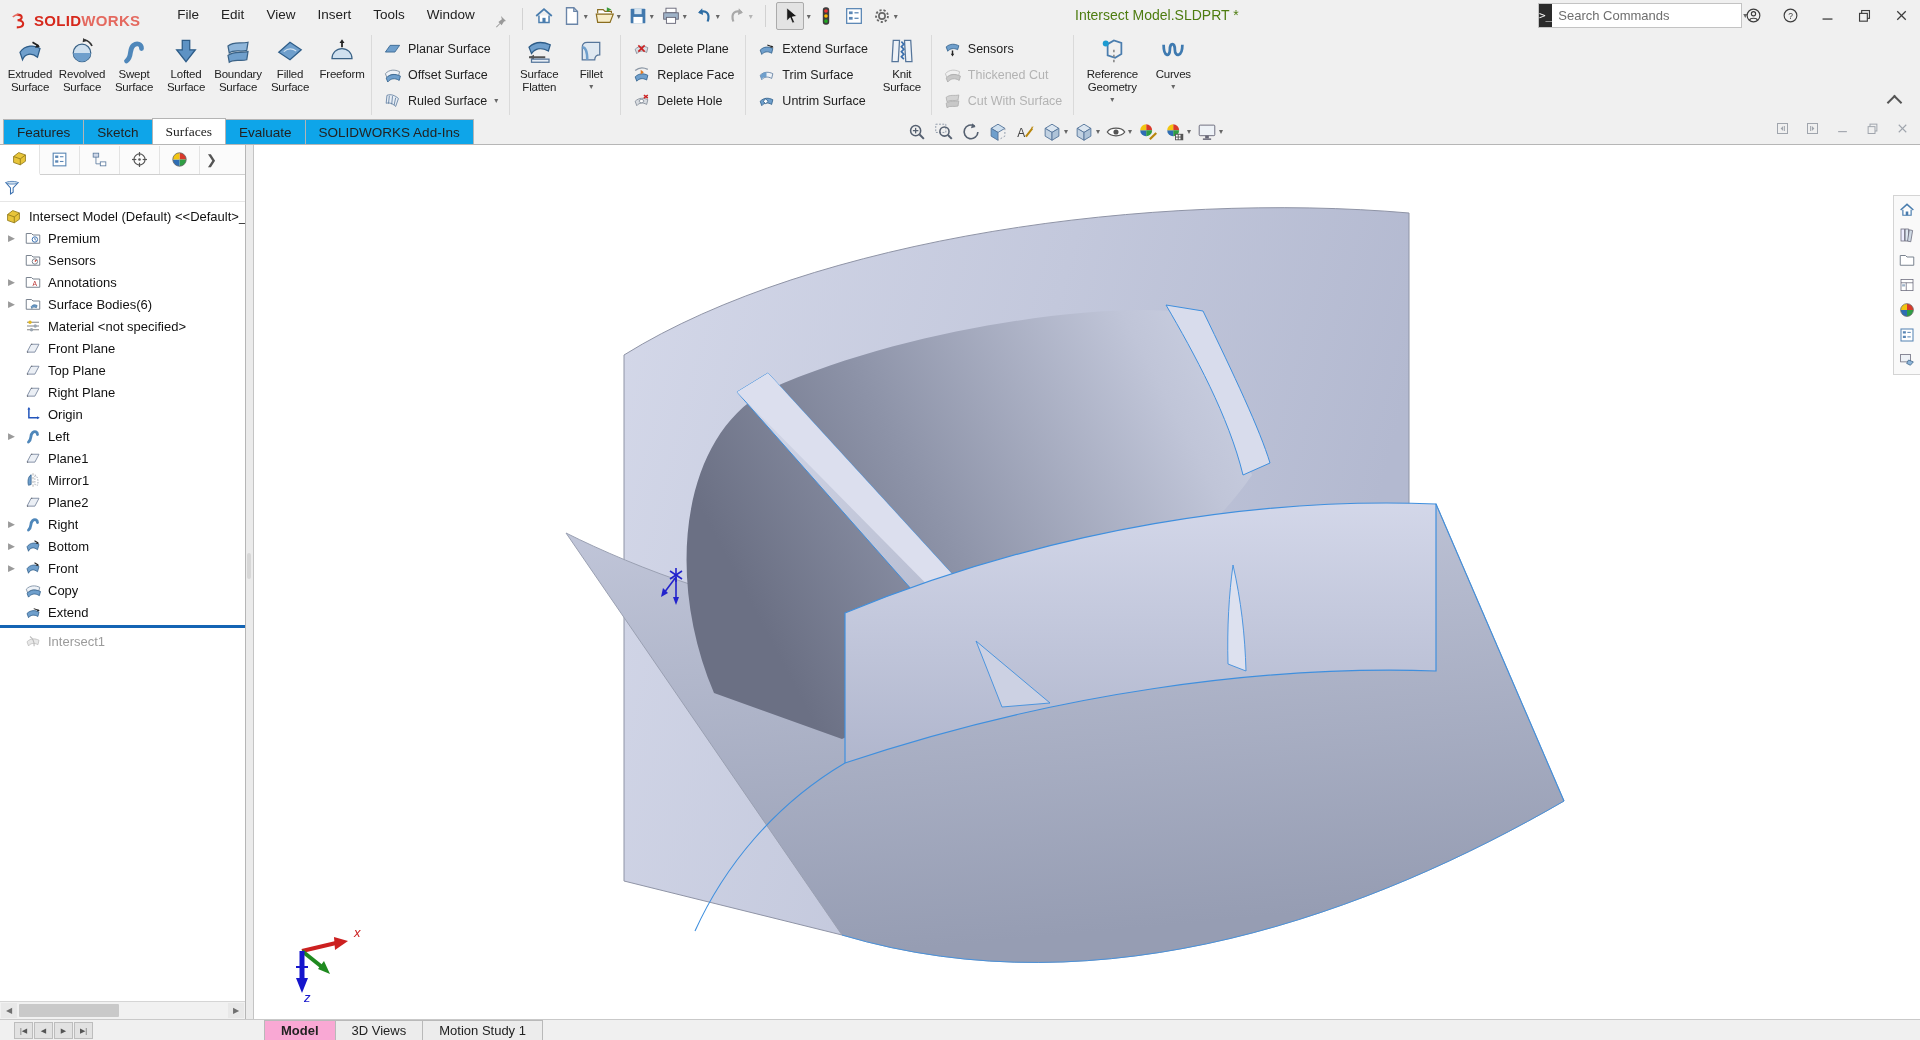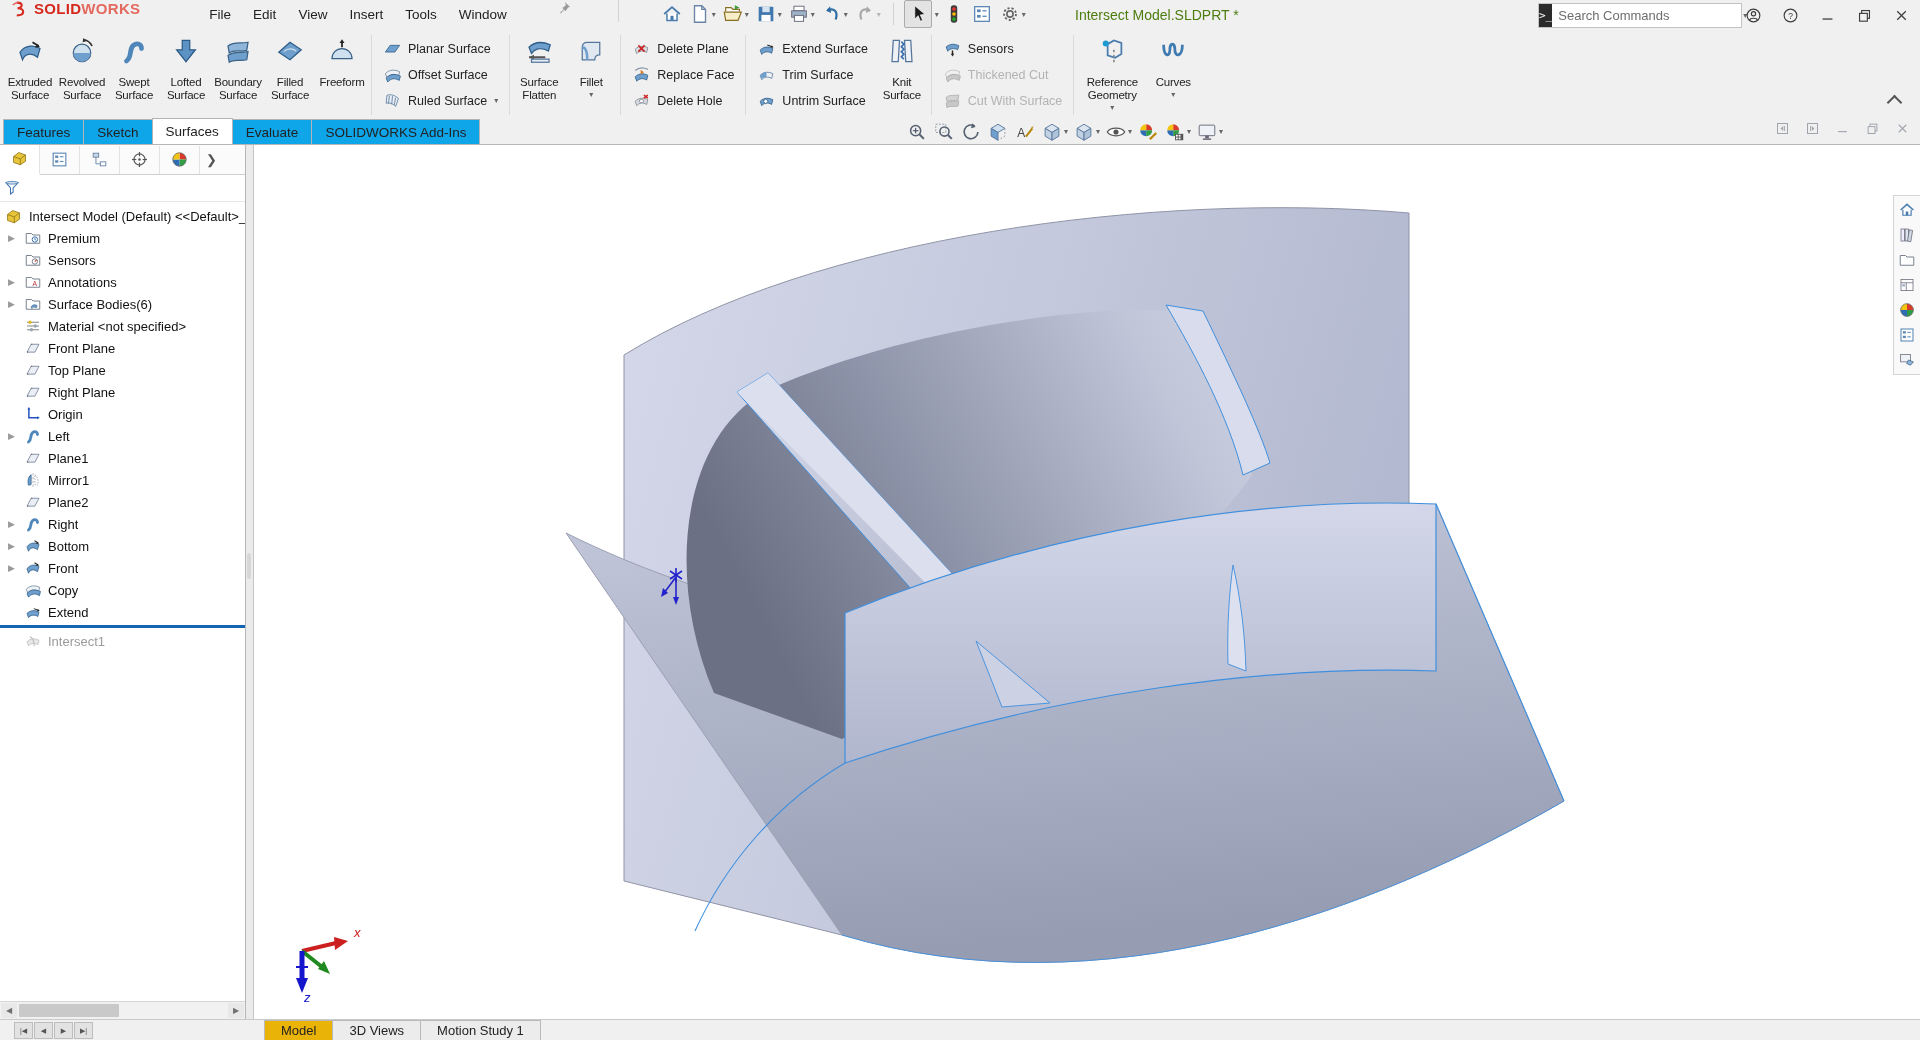--- a/index.html
+++ b/index.html
@@ -1,21 +1,21 @@
 <!DOCTYPE html>
 <html><head>
 <meta charset="utf-8">
 <style>
   html,body{margin:0;padding:0;width:1920px;height:1040px;overflow:hidden;
     font-family:"Liberation Sans", sans-serif;background:#f0f0f0;
     -webkit-font-smoothing:antialiased;}
   .app{width:1920px;height:1040px;display:flex;flex-direction:column;position:relative;}
 
   
-  .titlebar{height:30px;background:#f0f0f0;display:flex;align-items:flex-start;position:relative;flex:0 0 auto;gap:32px;}
+  .titlebar{height:30px;background:#f0f0f0;display:flex;align-items:flex-end;position:relative;flex:0 0 auto;}
   .logo{display:flex;align-items:center;margin-left:10px;gap:4px;}
   .logo-solid{color:#d6281c;font-weight:bold;font-size:15px;letter-spacing:.3px;}
   .logo-works{color:#e4695f;font-weight:bold;font-size:15px;letter-spacing:.3px;}
   .menus{display:flex;margin-left:26px;}
   .menus span{padding:0 11px;font-size:13.5px;color:#222;line-height:30px;cursor:default;}
   .pin{margin:0 6px;color:#8a8a8a;}
   .tsep{width:1px;height:22px;background:#d2d2d2;margin:0 8px;}
   .qat{display:flex;align-items:center;gap:2px;}
   .qbtn{display:flex;align-items:center;height:26px;padding:0 2px;}
   .qico{width:22px;height:22px;}
@@ -35,36 +35,36 @@
   .wbtn{width:37px;height:30px;display:flex;align-items:center;justify-content:center;color:#3c3c3c;}
   .wbtn svg{width:17px;height:17px;}
 
   
   .ribbon{height:86px;background:#f0f0f0;display:flex;align-items:stretch;padding:2px 0 0 4px;position:relative;flex:0 0 auto;}
   .rsep{width:1px;background:#dadada;margin:3px 3px;}
   .rgroup{display:flex;}
   .rbig{width:52px;display:flex;flex-direction:column;align-items:center;padding-top:4px;cursor:default;}
   .rbig.w70{width:70px;}
   .rico{width:30px;height:30px;flex:0 0 auto;}
-  .rlabel{font-size:11.5px;line-height:13px;text-align:center;color:#222;margin-top:10px;letter-spacing:-.2px;}
+  .rlabel{font-size:11.5px;line-height:13px;text-align:center;color:#222;margin-top:2px;letter-spacing:-.2px;}
   .rcaret{font-size:8px;color:#666;margin-top:1px;}
   .rstack{display:flex;flex-direction:column;justify-content:flex-start;padding:4px 2px;gap:1px;}
   .rrow{display:flex;align-items:center;height:25px;padding:0 6px;font-size:12.5px;color:#222;gap:6px;white-space:nowrap;}
   .rrow .sico{width:19px;height:19px;flex:0 0 auto;}
   .rrow.disabled{color:#b3b3b3;}
   .rrow.disabled .sico{filter:grayscale(1);opacity:.45;}
   .ribbon-collapse{position:absolute;right:20px;bottom:10px;width:9px;height:9px;
     border:2px solid #555;border-bottom:none;border-left:none;transform:rotate(-45deg);}
 
   
   .tabrow{height:26px;background:#f0f0f0;border-bottom:1px solid #b6b6b6;position:relative;
     display:flex;align-items:flex-end;padding-left:3px;flex:0 0 auto;}
   .ctab{height:24px;padding:0 13px;display:flex;align-items:center;font-size:13.5px;color:#222;
     background:#0ea5e9;border:1px solid #b4b4b4;border-bottom:none;margin-right:-1px;cursor:default;}
-  .ctab.active{background:#fff;height:25px;position:relative;z-index:2;}
+  .ctab.active{background:#fff;height:25px;position:relative;z-index:2;font-family:Liberation Serif, serif;}
   .hud{position:absolute;left:905px;top:1px;height:25px;display:flex;align-items:center;gap:3px;}
   .hbtn{display:flex;align-items:center;padding:0 1px;}
   .hico{width:22px;height:22px;}
   .doc-controls{position:absolute;right:10px;top:3px;display:flex;align-items:center;gap:15px;color:#a0a5ad;}
   .doc-controls svg{width:15px;height:15px;}
 
   
   .main{flex:1;display:flex;min-height:0;}
   .panel{width:245px;background:#fff;border-right:1px solid #b6b6b6;display:flex;flex-direction:column;position:relative;}
   .fm-tabs{height:29px;display:flex;align-items:center;border-bottom:1px solid #cfcfcf;background:#fbfbfb;}
@@ -101,21 +101,21 @@
   .tpbtn svg{width:18px;height:18px;}
 
   
   .sheetbar{height:20px;background:#f0f0f0;border-top:1px solid #c9c9c9;position:relative;flex:0 0 auto;}
   .navcluster{position:absolute;left:14px;top:2px;display:flex;gap:1px;}
   .navbtn{width:17px;height:15px;background:#e2e2e2;border:1px solid #bdbdbd;color:#555;
     font-size:7px;display:flex;align-items:center;justify-content:center;}
   .stabs{position:absolute;left:264px;bottom:0;display:flex;height:20px;}
   .stab{padding:0 16px;display:flex;align-items:center;font-size:13px;color:#222;background:#ececec;
     border:1px solid #b9b9b9;border-bottom:none;margin-right:-1px;}
-  .stab.active{background:#eab308;font-weight:normal;z-index:2;}
+  .stab.active{background:#f9a8d4;font-weight:bold;z-index:2;}
 
   
   .statusbar{height:18px;background:#f0f0f0;border-top:1px solid #c9c9c9;position:relative;
     font-size:13px;color:#333;flex:0 0 auto;}
   .sb-left{position:absolute;left:4px;top:1px;}
   .sb-mode{position:absolute;left:1637px;top:1px;}
   .sb-units{position:absolute;left:1813px;top:1px;}
   .sb-caret{position:absolute;left:1868px;top:6px;width:0;height:0;
     border-left:4px solid transparent;border-right:4px solid transparent;border-bottom:5px solid #444;}
   .sb-tag{position:absolute;left:1898px;top:1px;width:15px;height:15px;}

